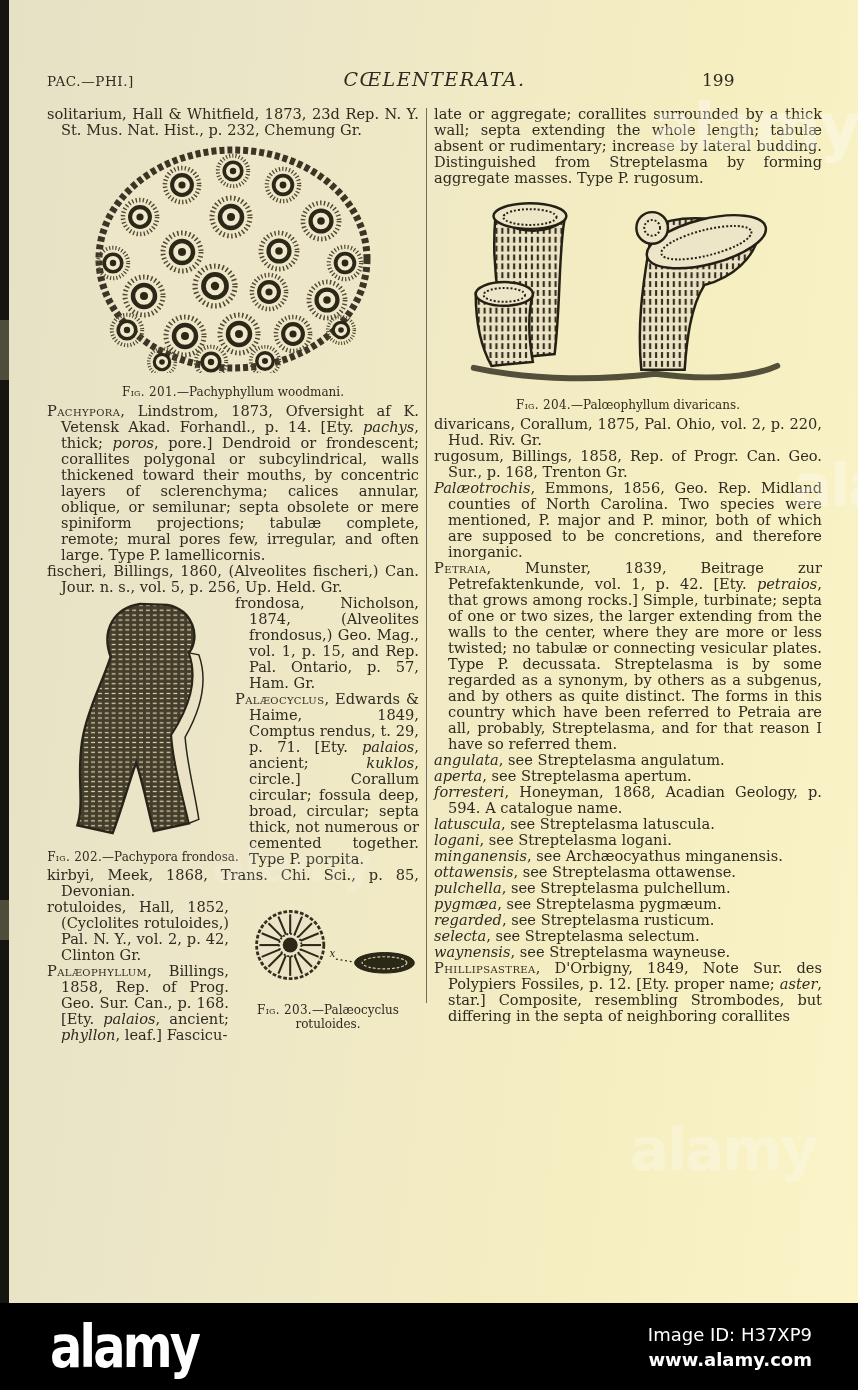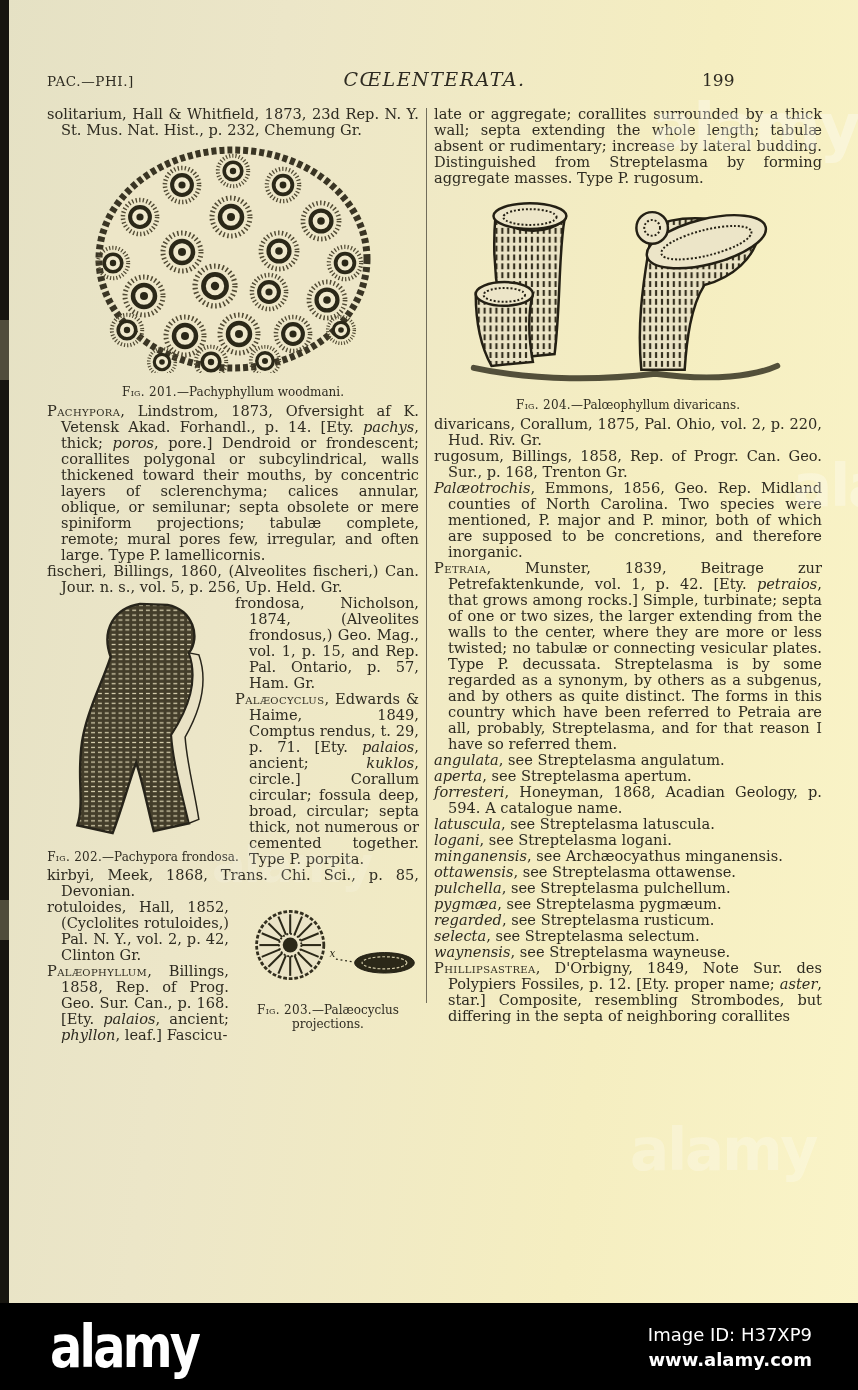--- a/index.html
+++ b/index.html
@@ -165,21 +165,21 @@
                   <use href="#spk" transform="rotate(315)"></use>
                   <use href="#spk" transform="rotate(337.5)"></use>
                 <circle r="12" fill="none" stroke="#2b2818" stroke-width="2" stroke-dasharray="2 2"></circle>
                 <circle r="8" fill="#2b2818"></circle>
               </g>
               <text x="99" y="58" font-size="11" font-style="italic" fill="#2b2818">x</text>
               <line x1="106" y1="60" x2="124" y2="63" stroke="#2b2818" stroke-width="1.5" stroke-dasharray="2 3"></line>
               <ellipse cx="158" cy="64" rx="32" ry="11" fill="#2b2818" stroke="#1d1a10"></ellipse>
               <ellipse cx="158" cy="64" rx="24" ry="6.5" fill="none" stroke="#cfc7a4" stroke-width="1.3" stroke-dasharray="3 2"></ellipse>
             </svg>
-            <div class="caption"><span class="fig-label">Fig. 203.</span><span>—Palæocyclus projections.</span></div>
+            <div class="caption"><span class="fig-label">Fig. 203.</span><span>—Palæocyclus rotuloides.</span></div>
           </div>
 
           <p class="entry"><span class="lead">rotuloides</span><span>, Hall, 1852, (Cyclolites rotuloides,) Pal. N. Y., vol. 2, p. 42, Clinton Gr.</span></p>
           <p class="entry"><span class="lead sc">Palæophyllum</span><span>, Billings, 1858, Rep. of Prog. Geo. Sur. Can., p. 168. [Ety. <i>palaios</i>, ancient; <i>phyllon</i>, leaf.] Fascicu-</span></p>
           <div class="clr"></div>
         </div>
       </div>
 
       <div class="divider"></div>
 

